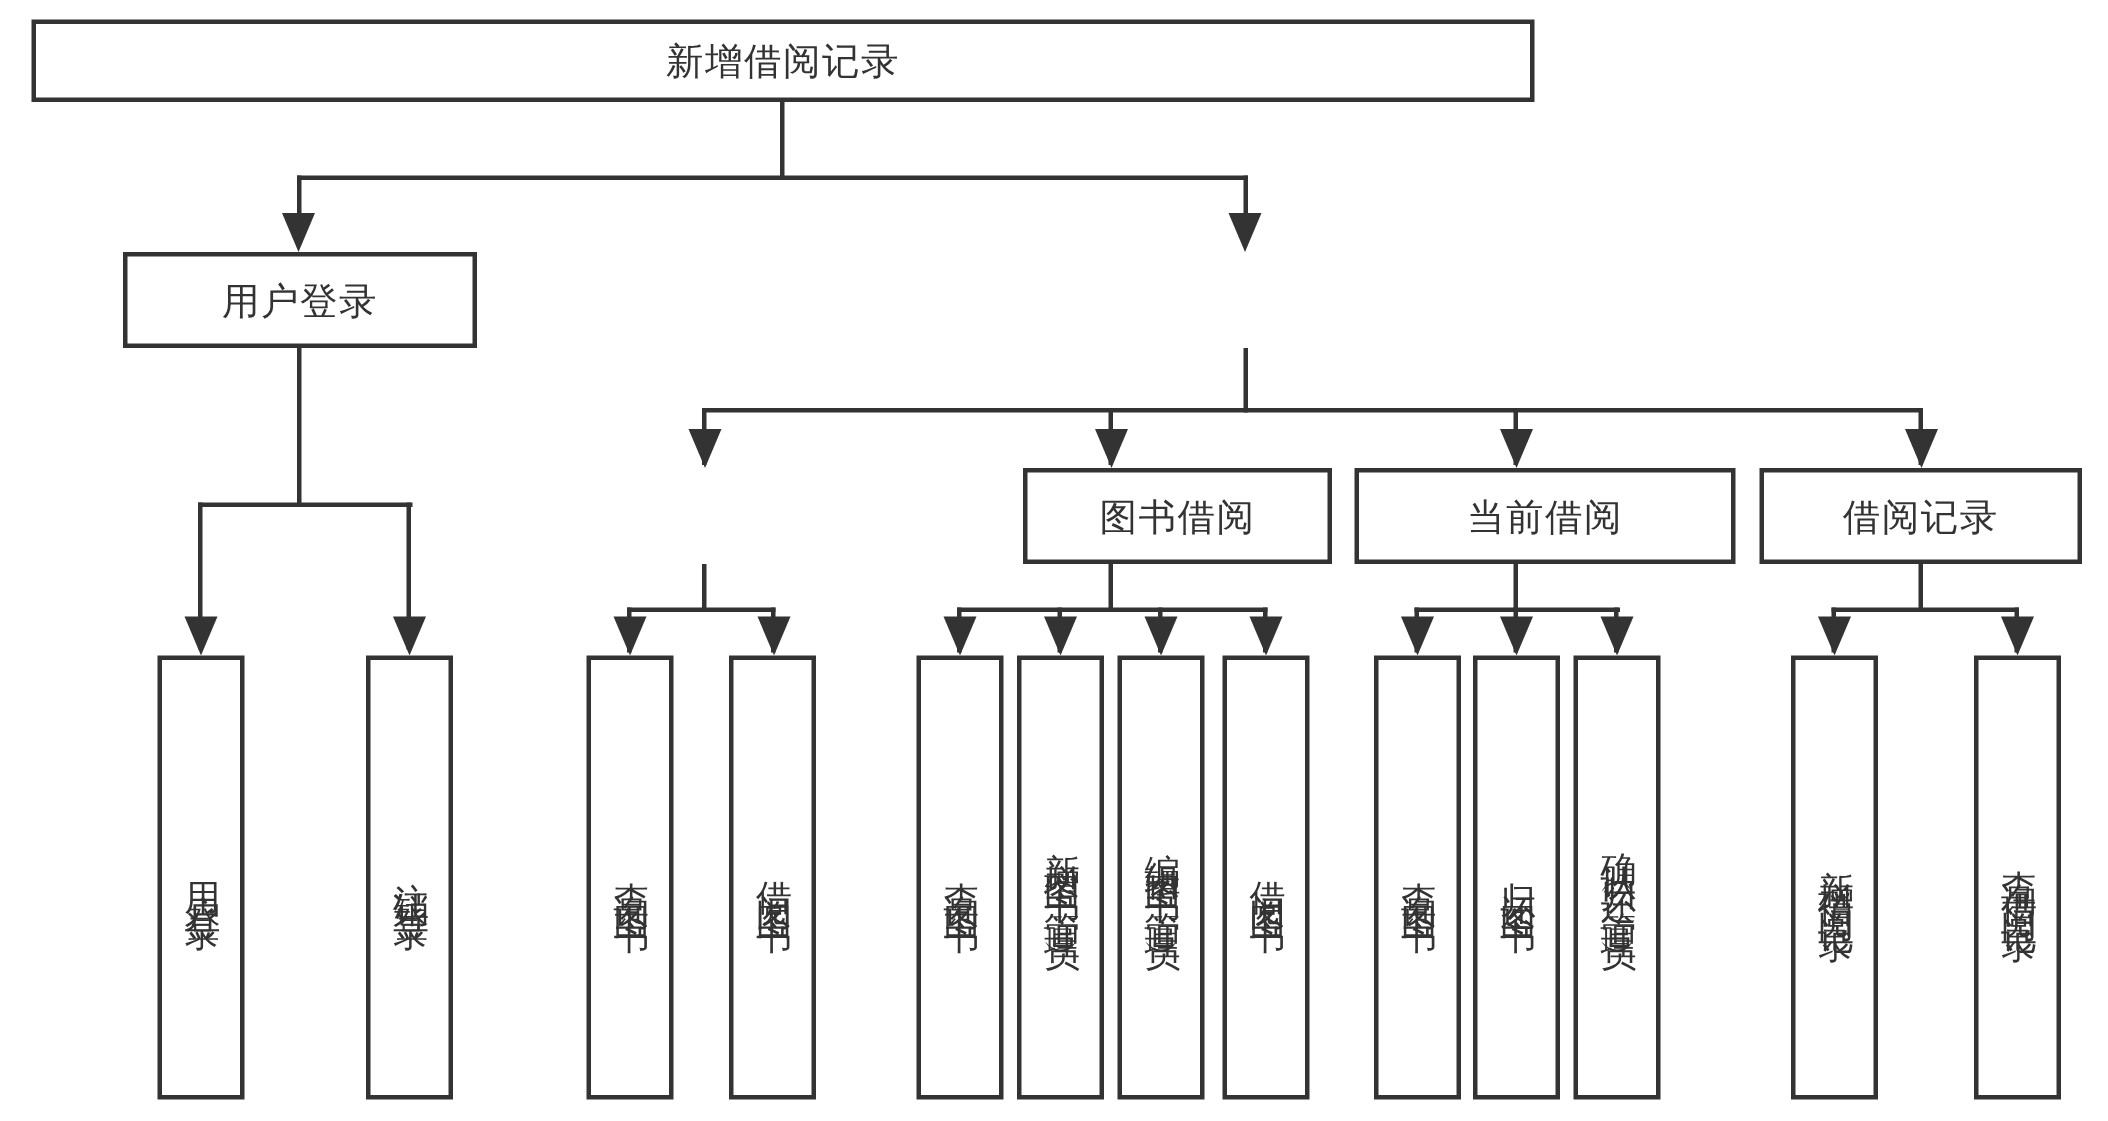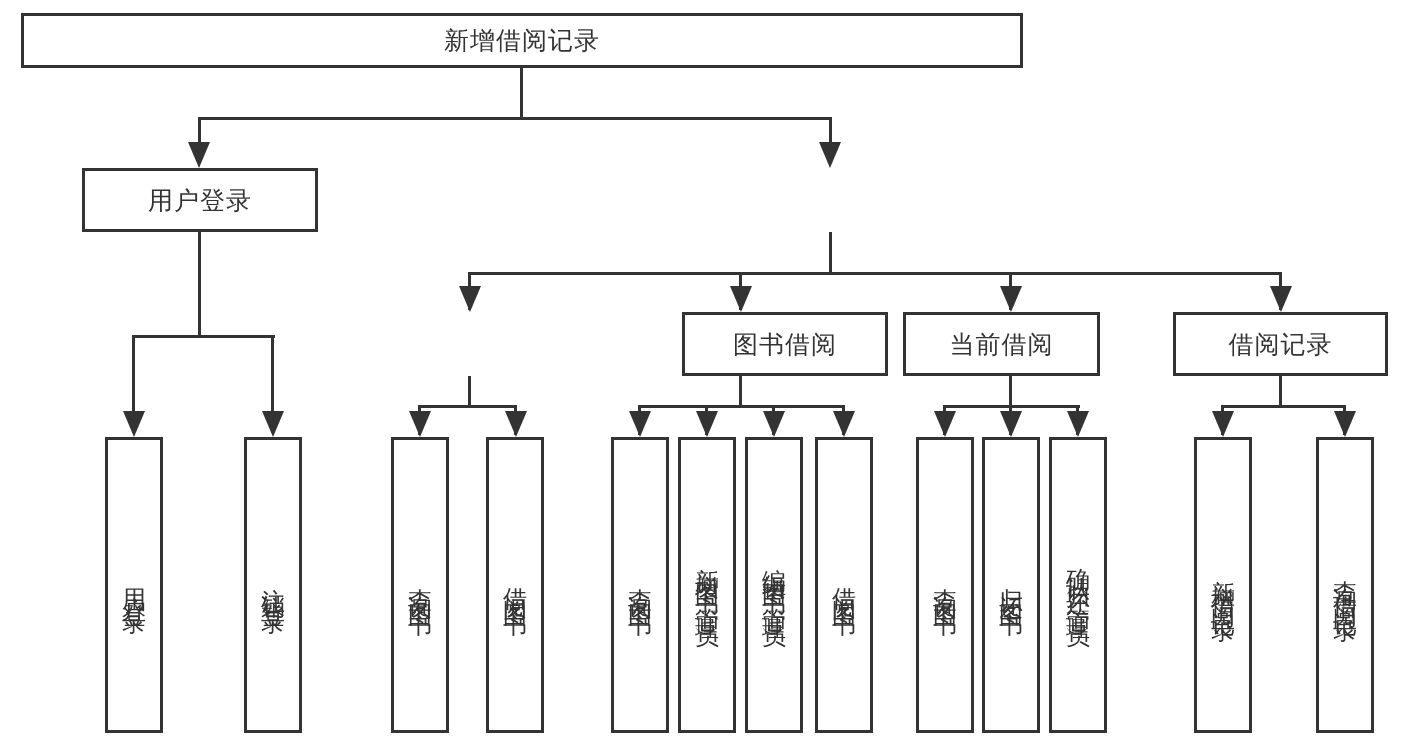--- a/index.html
+++ b/index.html
@@ -83,21 +83,21 @@
   <div class="vline" style="left:739px; top:272px; height:38px;"></div>
   <div class="arrowhead" style="left:730px; top:286px;"></div>
   <div class="vline" style="left:1009px; top:272px; height:38px;"></div>
   <div class="arrowhead" style="left:1000px; top:286px;"></div>
   <div class="vline" style="left:1279px; top:272px; height:38px;"></div>
   <div class="arrowhead" style="left:1270px; top:286px;"></div>
 
   <div class="box h" style="left:669px; top:312px; width:206px; height:64px;margin-left:13px;">
     <span>图书借阅</span>
   </div>
-  <div class="box h" style="left:903px; top:312px; width:197px; height:64px;text-align:right;">
+  <div class="box h" style="left:903px; top:312px; width:254px; height:64px;text-align:right;">
     <span>当前借阅</span>
   </div>
   <div class="box h" style="left:1173px; top:312px; width:215px; height:64px;">
     <span>借阅记录</span>
   </div>
 
   <div class="vline" style="left:468px; top:376px; height:32px;"></div>
   <div class="hline" style="left:418px; top:405px; width:99px;"></div>
   <div class="vline" style="left:418px; top:405px; height:30px;"></div>
   <div class="arrowhead" style="left:409px; top:411px;"></div>

